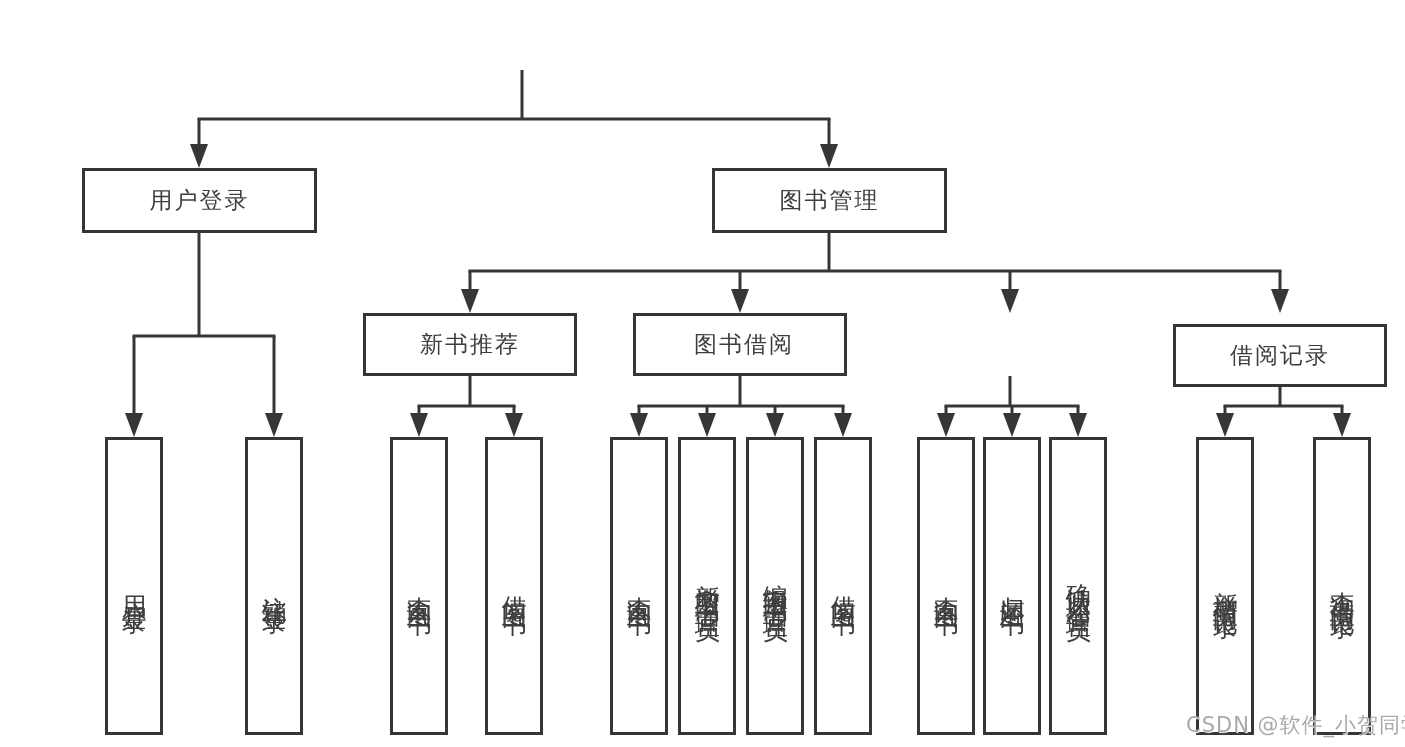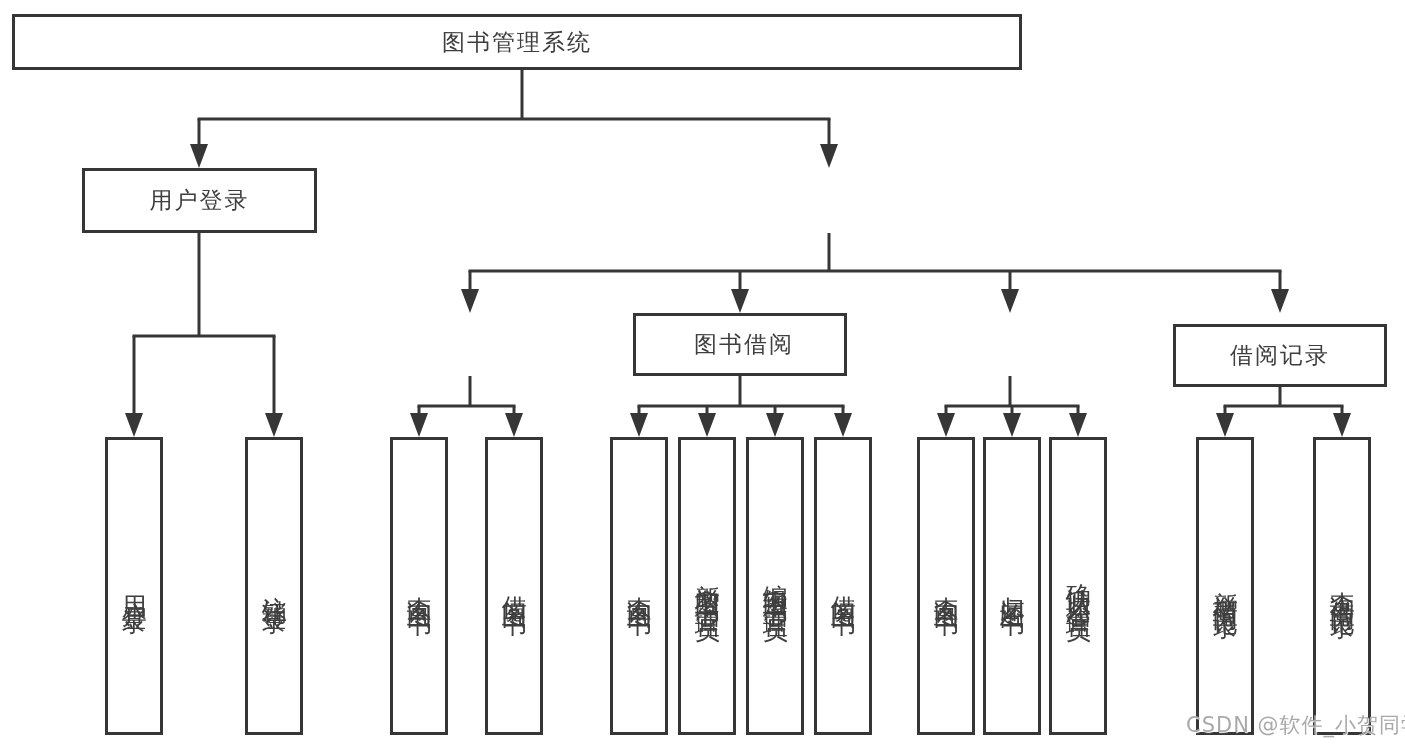--- a/index.html
+++ b/index.html
@@ -106,24 +106,25 @@
       <line x1="1078" y1="406" x2="1078" y2="417" stroke="#363636" stroke-width="3"></line>
       <polygon points="1069,413 1087,413 1078,437" fill="#363636"></polygon>
       <line x1="1280" y1="376" x2="1280" y2="406" stroke="#363636" stroke-width="3"></line>
       <line x1="1223.5" y1="406" x2="1343.5" y2="406" stroke="#363636" stroke-width="3"></line>
       <line x1="1225" y1="406" x2="1225" y2="417" stroke="#363636" stroke-width="3"></line>
       <polygon points="1216,413 1234,413 1225,437" fill="#363636"></polygon>
       <line x1="1342" y1="406" x2="1342" y2="417" stroke="#363636" stroke-width="3"></line>
       <polygon points="1333,413 1351,413 1342,437" fill="#363636"></polygon>
     </svg>
 
-  <div class="box h n-root">图书管理系统</div>
 
   <div class="box h n-l2a">用户登录</div>
+  <div class="box h n-l2b">图书管理</div>
 
+  <div class="box h n-g0">新书推荐</div>
   <div class="box h n-g1">图书借阅</div>
   <div class="box h n-g3">借阅记录</div>
 
   <div class="box leaf n-L00">
     <span class="vtext">用户登录</span>
   </div>
   <div class="box leaf n-L01">
     <span class="vtext">注销登录</span>
   </div>
 

